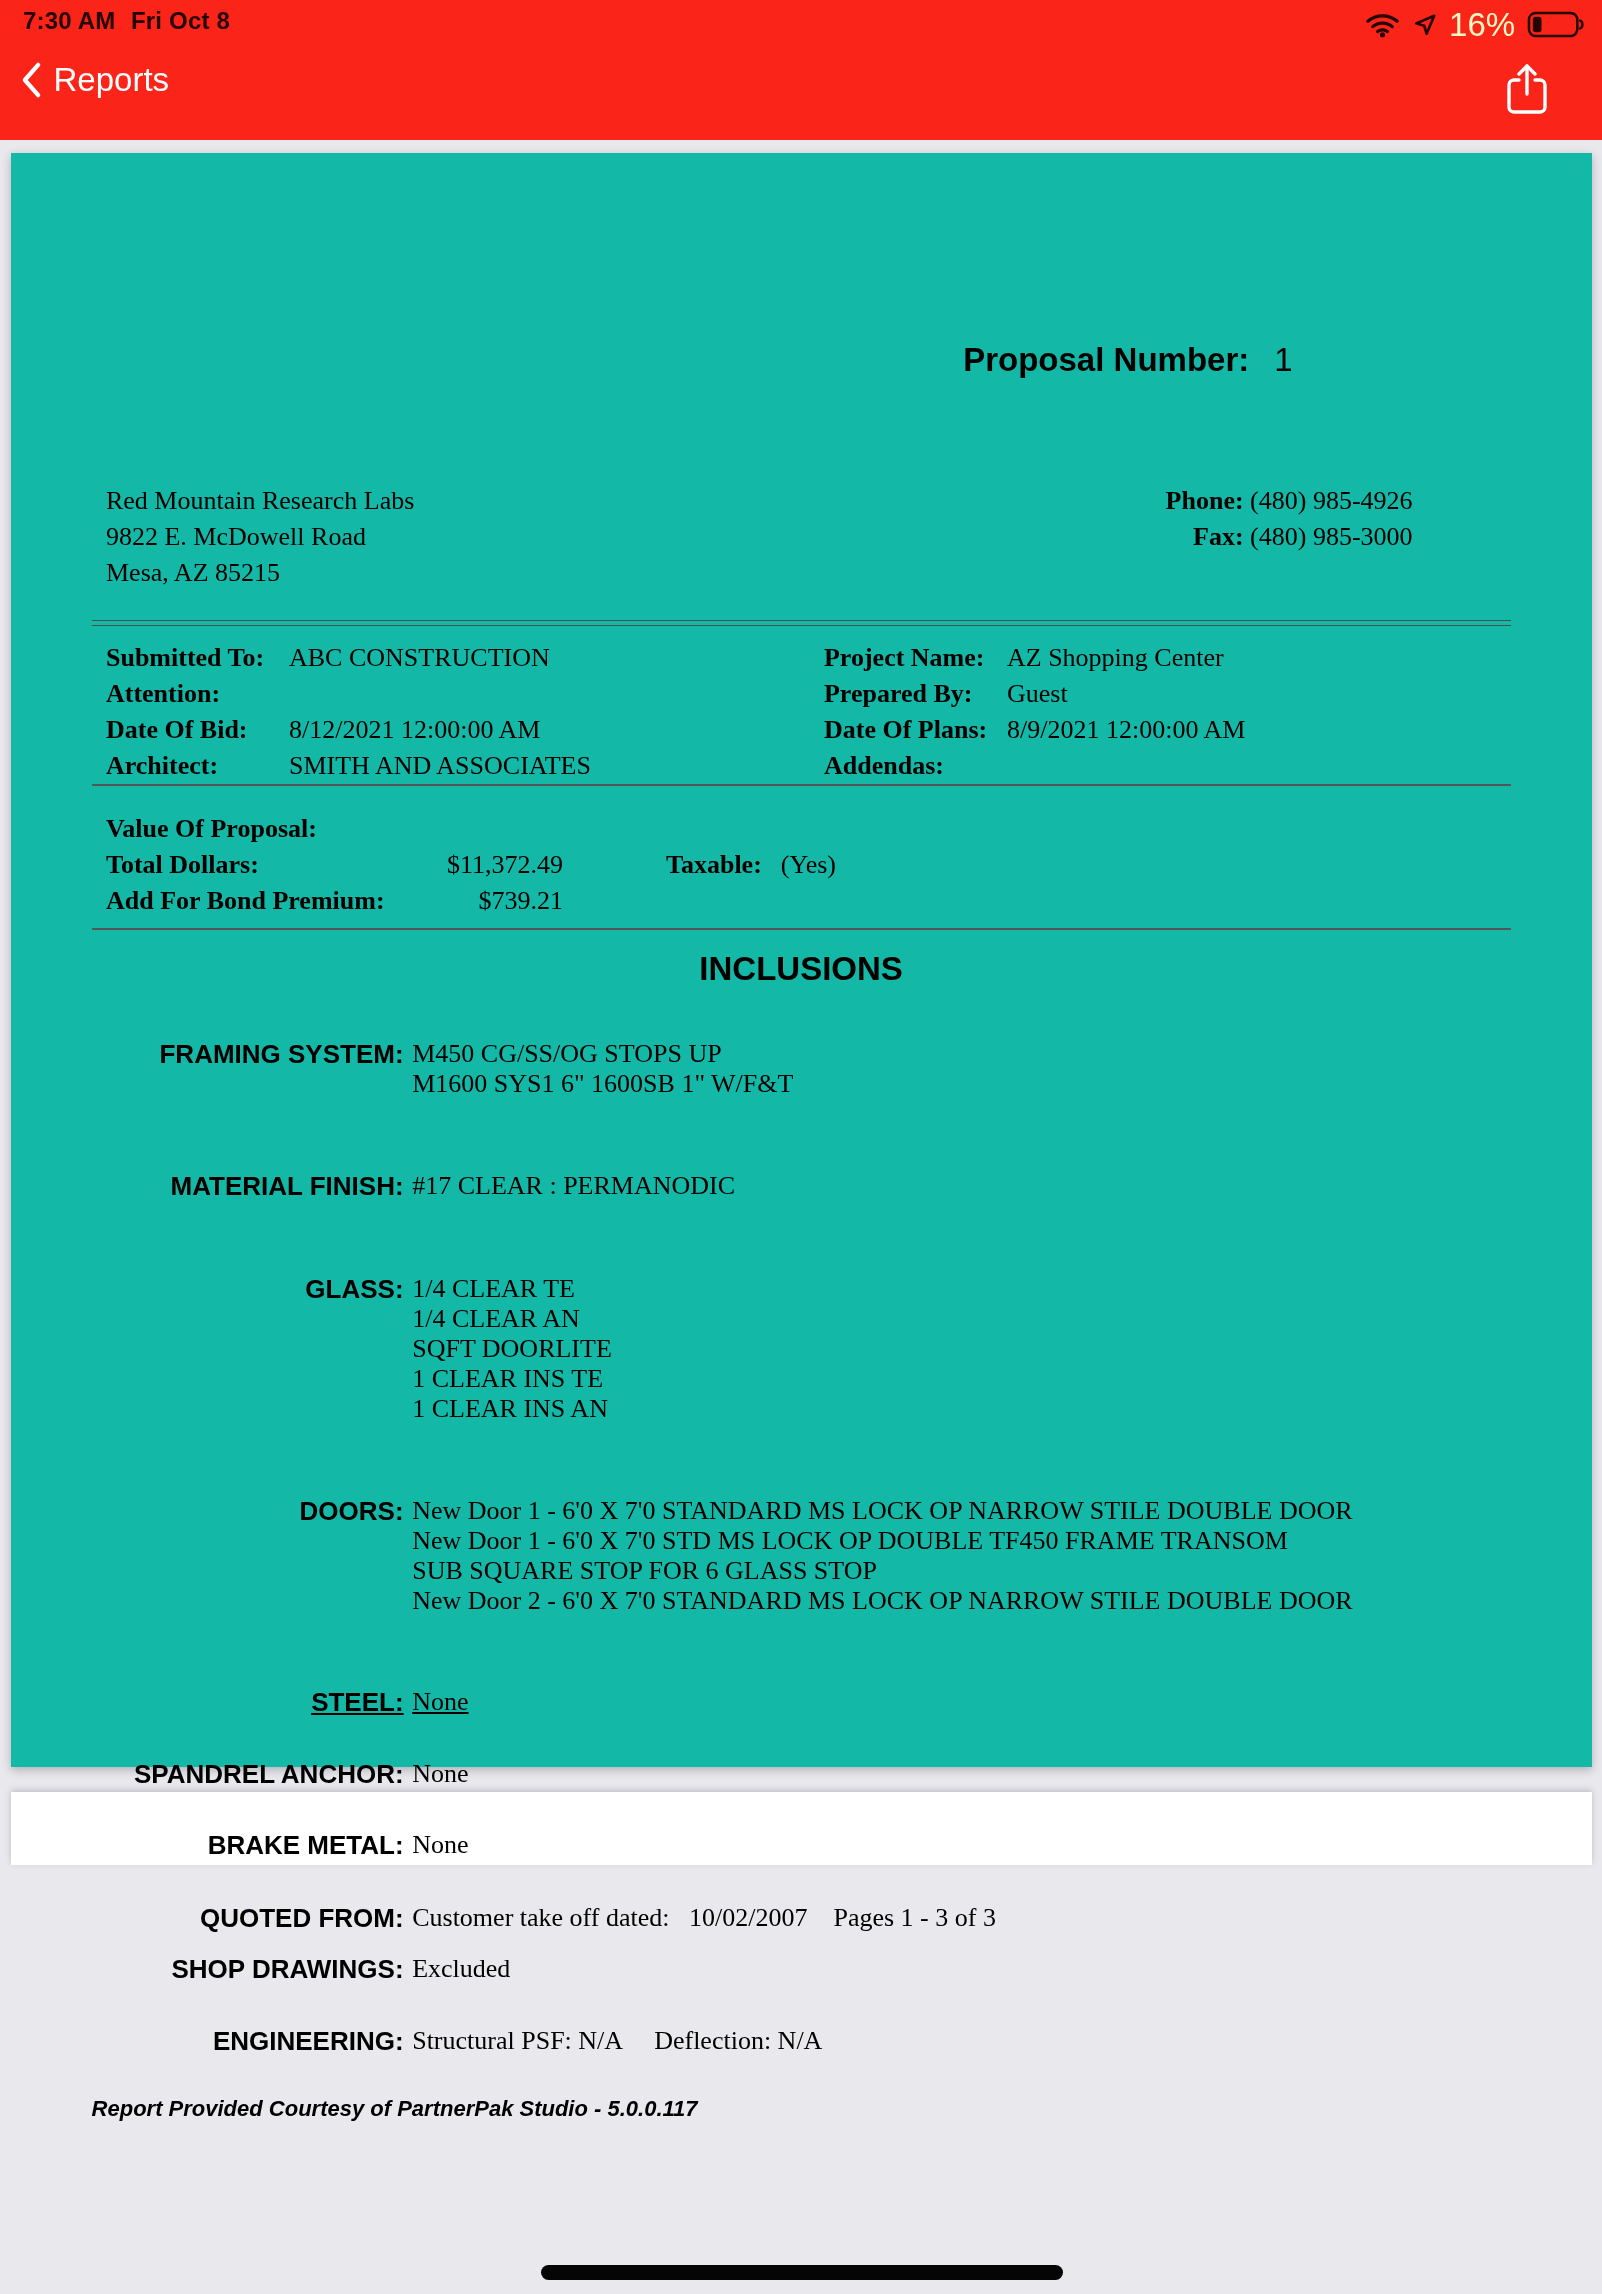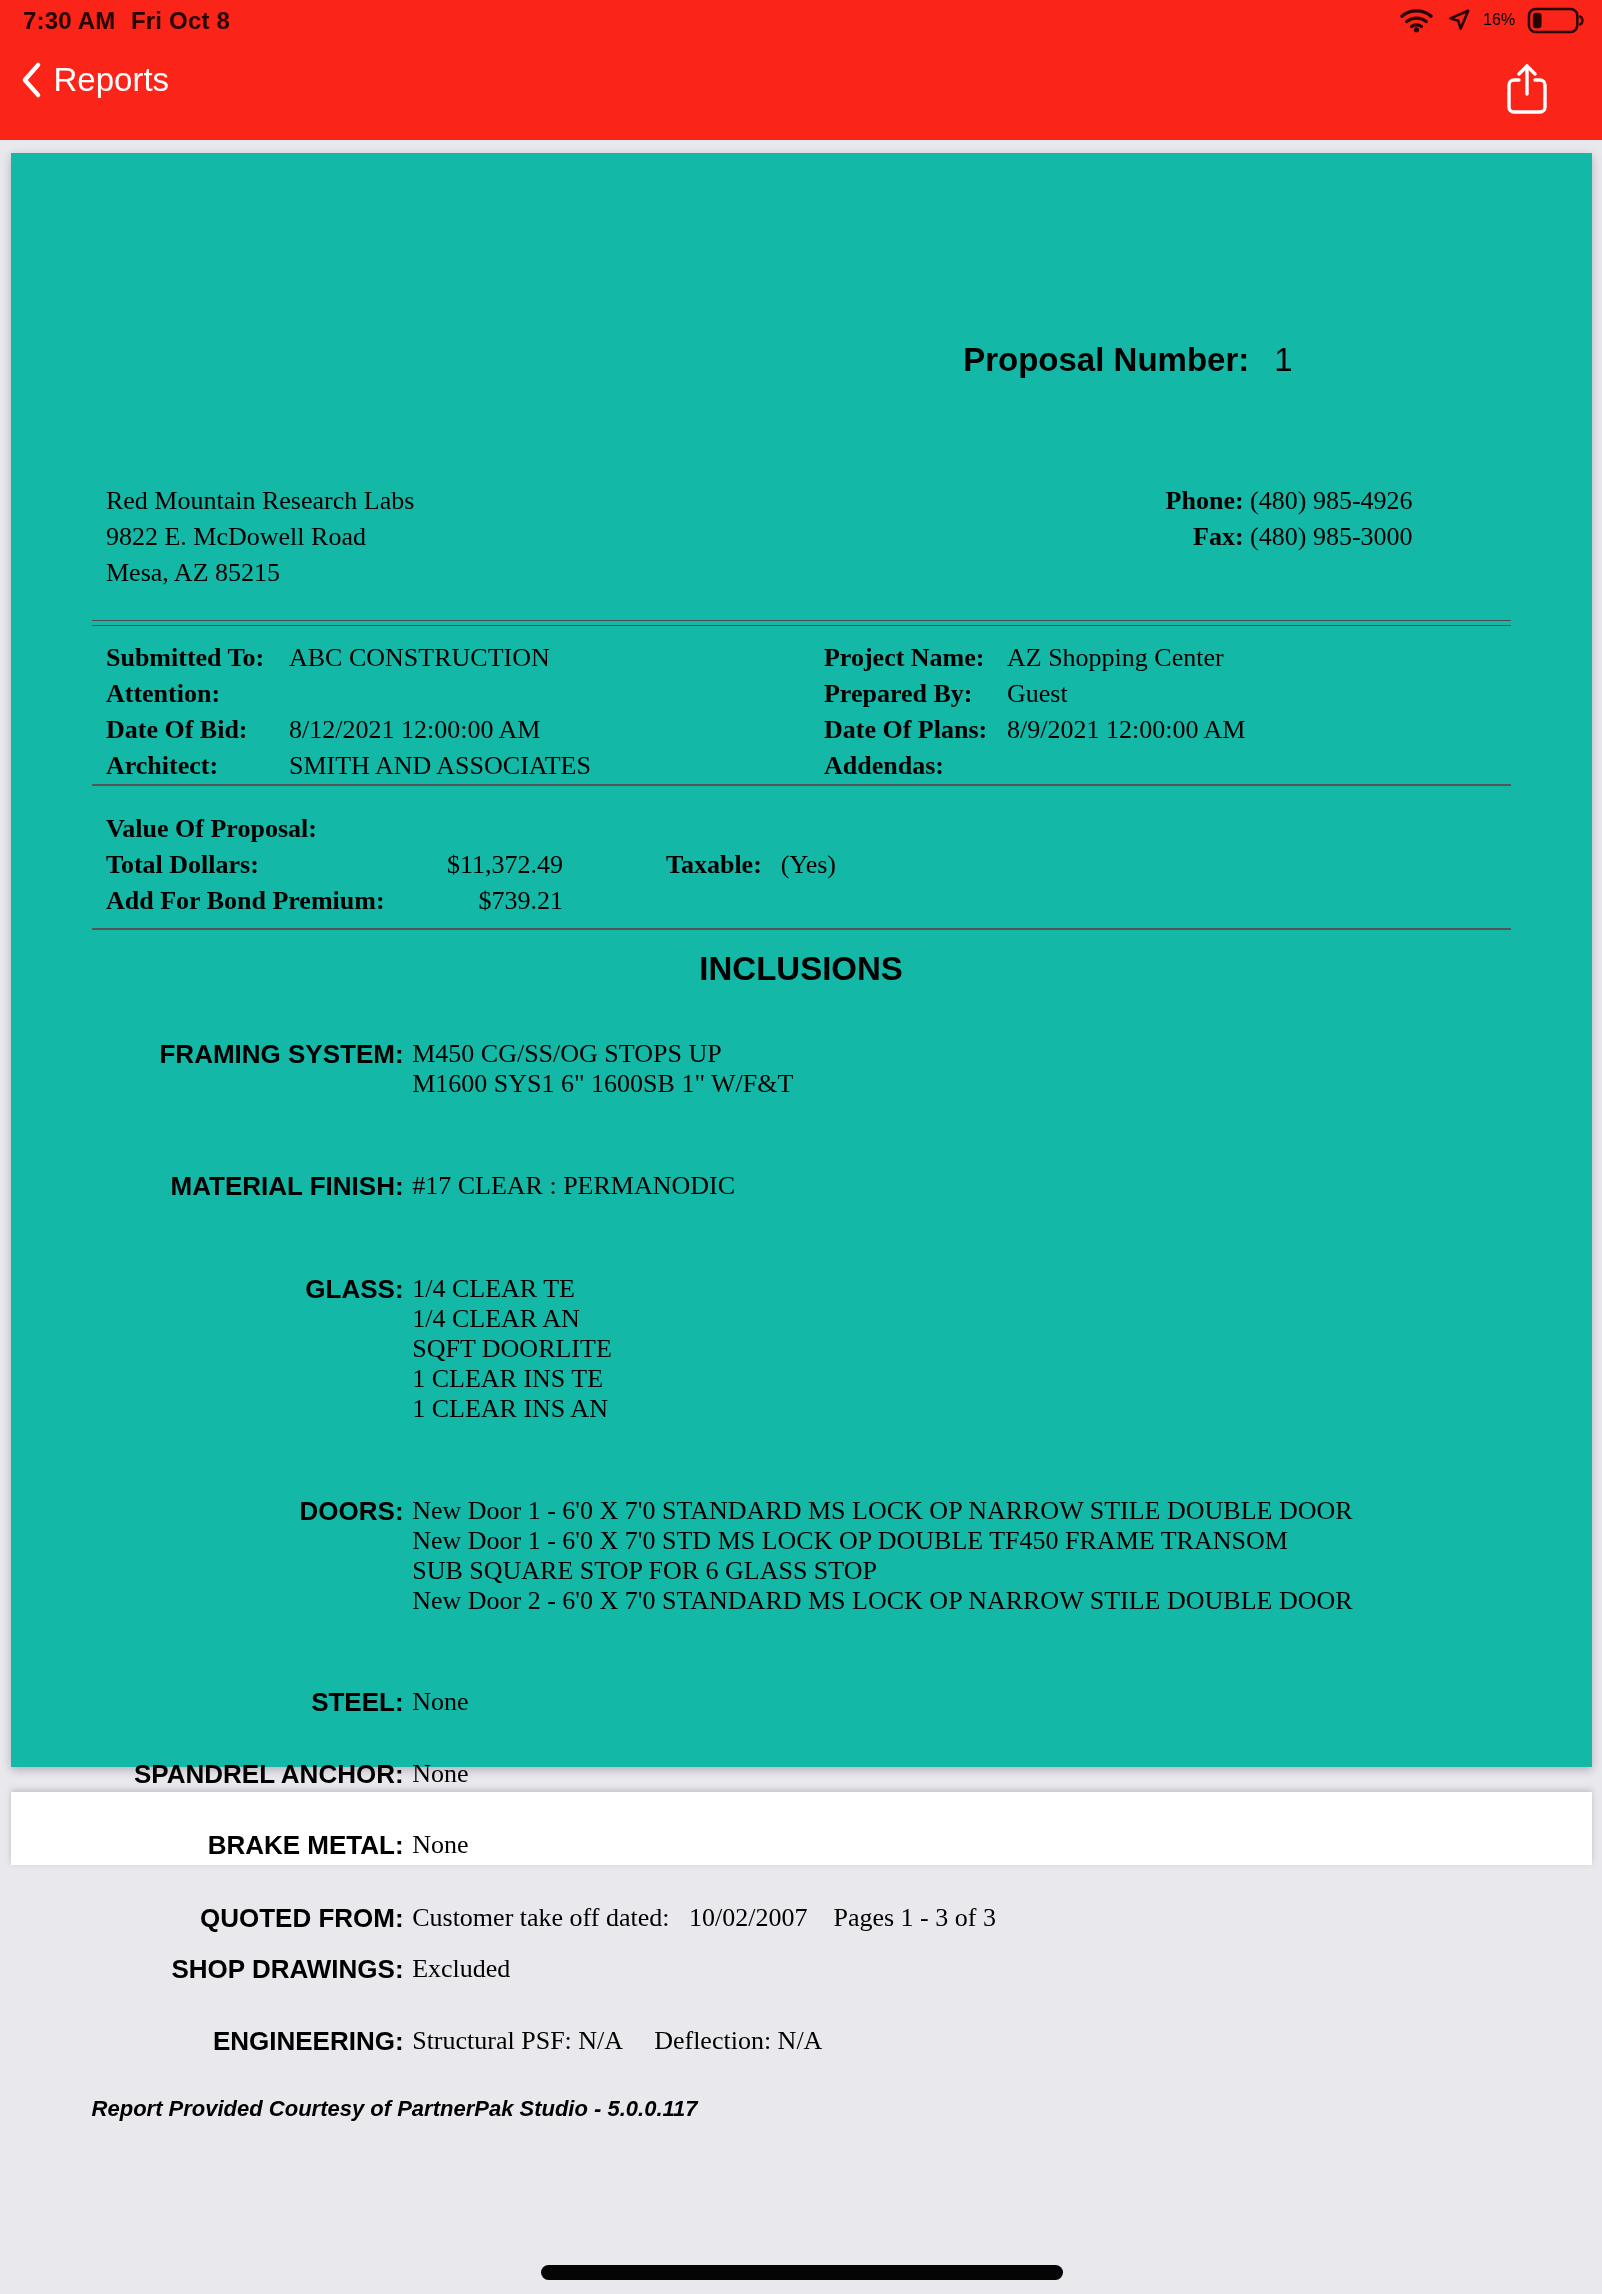--- a/index.html
+++ b/index.html
@@ -9,21 +9,21 @@
     font-family:"Liberation Sans",sans-serif;
     position:relative;overflow:hidden;
     -webkit-font-smoothing:antialiased;
   }
   
   .header{position:absolute;top:0;left:0;width:1602px;height:140px;background:#fa2418;z-index:5;}
   .statusbar{position:absolute;top:0;left:0;right:0;height:38px;}
   .status-left{position:absolute;left:23px;top:6.7px;display:flex;gap:15.4px;align-items:flex-end;
     color:#240302;font-size:24px;font-weight:600;letter-spacing:0.2px;}
   .status-right{position:absolute;right:15.4px;top:5.8px;display:flex;gap:11.5px;align-items:center;
-    color:#000000;font-size:16px;font-weight:500;}
+    color:#fef9c3;font-size:33px;font-weight:500;}
   .navbar{position:absolute;top:38px;left:0;right:0;height:102px;}
   .btn-back{position:absolute;left:21px;top:23px;display:flex;align-items:center;gap:11.5px;
     color:#ffffff;font-size:33px;cursor:pointer;}
   .btn-share{position:absolute;right:48px;top:17.3px;width:54px;height:67px;display:flex;
     align-items:center;justify-content:center;cursor:pointer;}
   
   .doc-scroll{position:absolute;top:140px;left:0;width:1602px;height:2154px;}
   .page{position:relative;margin:13.4px 10.6px 0;width:1581px;height:1614px;background:#14b8a6;
     box-sizing:border-box;padding:0 81px;box-shadow:0 2.9px 8.6px rgba(70,70,90,.35);
     color:#000;font-family:"Liberation Serif",serif;font-size:26px;}
@@ -62,21 +62,21 @@
     font-family:"Liberation Sans",sans-serif;font-size:33px;font-weight:700;line-height:38px;}
   .sections{margin-top:51px;}
   .sec-row{display:flex;line-height:30px;}
   .sec-label{flex:0 0 312px;text-align:right;font-family:"Liberation Sans",sans-serif;
     font-size:26px;font-weight:700;}
   .sec-lines{flex:1;margin-left:8.6px;}
   .sec-line{white-space:pre-wrap;}
   .m-material{margin-top:72px;}
   .m-glass{margin-top:73px;}
   .m-doors{margin-top:72px;}
-  .m-steel{margin-top:71px;}
+  .m-steel{margin-top:71px;text-decoration:underline;}
   .m-spandrel{margin-top:42px;}
   .m-brake{margin-top:41px;}
   .m-quoted{margin-top:43px;}
   .m-shop{margin-top:21px;}
   .m-engineering{margin-top:42px;}
   .doc-footer{margin-top:39px;font-family:"Liberation Sans",sans-serif;
     font-size:22px;font-weight:700;font-style:italic;line-height:27px;}
   
   .home-indicator{position:absolute;left:541px;top:2265px;width:522px;height:15.4px;
     border-radius:8.6px;background:#050505;z-index:9;cursor:grab;}

